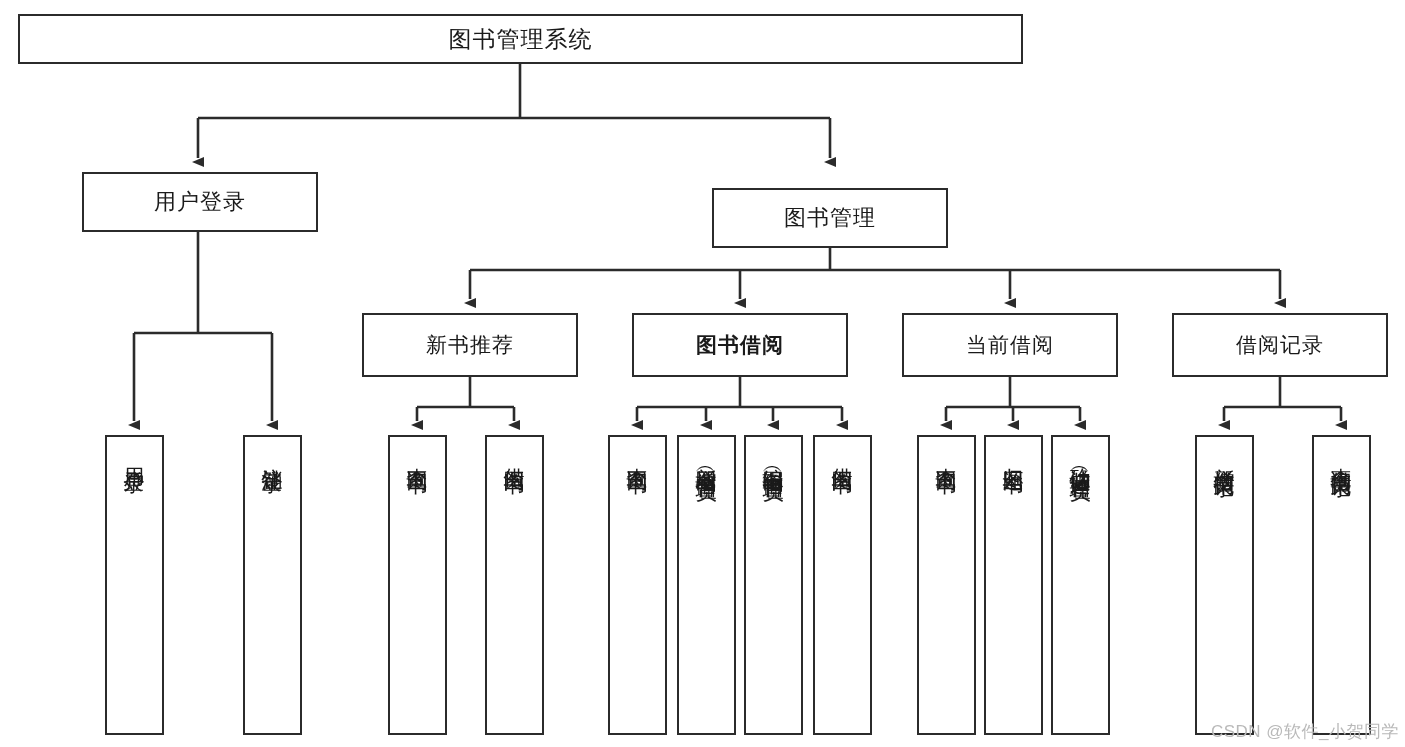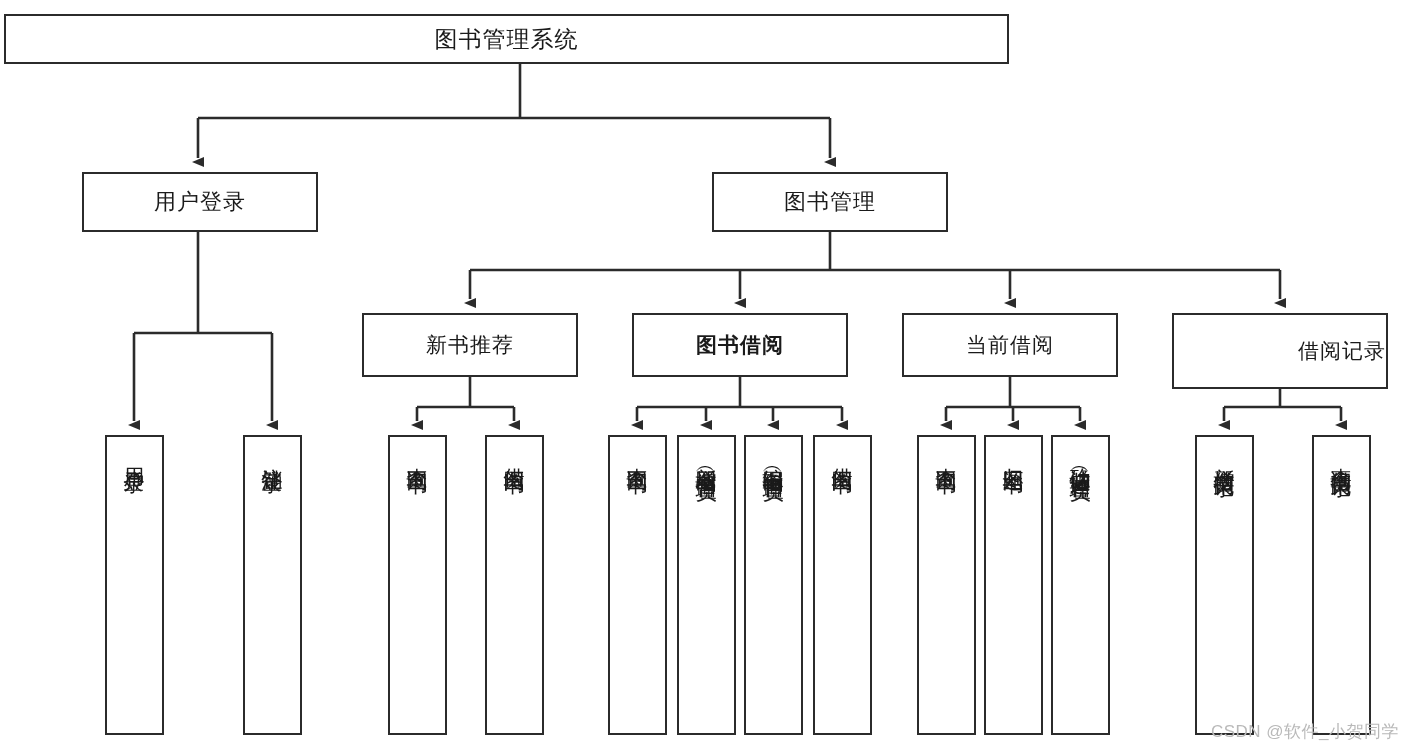--- a/index.html
+++ b/index.html
@@ -106,39 +106,39 @@
         <line x1="1013" y1="407" x2="1013" y2="421" stroke="#2b2b2b" stroke-width="2.6" marker-end="url(#arrow)"></line>
         <line x1="1080" y1="407" x2="1080" y2="421" stroke="#2b2b2b" stroke-width="2.6" marker-end="url(#arrow)"></line>
         <line x1="1280" y1="377" x2="1280" y2="407" stroke="#2b2b2b" stroke-width="2.6"></line>
         <line x1="1224" y1="407" x2="1341" y2="407" stroke="#2b2b2b" stroke-width="2.6"></line>
         <line x1="1224" y1="407" x2="1224" y2="421" stroke="#2b2b2b" stroke-width="2.6" marker-end="url(#arrow)"></line>
         <line x1="1341" y1="407" x2="1341" y2="421" stroke="#2b2b2b" stroke-width="2.6" marker-end="url(#arrow)"></line>
       </g>
   </svg>
 
   <div id="node-layer">
-      <div class="node level0" style="left: 4px; top: 14px; width: 1005px; height: 50px;">
+      <div class="node level0" style="left: 18px; top: 14px; width: 1005px; height: 50px;">
         <span class="htext">图书管理系统</span>
       </div>
       <div class="node level1" style="left: 82px; top: 172px; width: 236px; height: 60px;">
         <span class="htext">用户登录</span>
       </div>
-      <div class="node level1" style="left: 712px; top: 172px; width: 236px; height: 60px;">
+      <div class="node level1" style="left: 712px; top: 188px; width: 236px; height: 60px;">
         <span class="htext">图书管理</span>
       </div>
       <div class="node level2" style="left: 362px; top: 313px; width: 216px; height: 64px;">
         <span class="htext">新书推荐</span>
       </div>
       <div class="node level2" style="left: 632px; top: 313px; width: 216px; height: 64px; font-weight: bold;">
         <span class="htext">图书借阅</span>
       </div>
       <div class="node level2" style="left: 902px; top: 313px; width: 216px; height: 64px;">
         <span class="htext">当前借阅</span>
       </div>
-      <div class="node level2" style="left: 1172px; top: 313px; width: 216px; height: 76px; justify-content: flex-end;">
+      <div class="node level2" style="left: 1172px; top: 313px; width: 216px; height: 64px;">
         <span class="htext">借阅记录</span>
       </div>
       <div class="node leaf" style="left: 105px; top: 435px; width: 59px; height: 300px;">
         <span class="vtext">用户登录</span>
       </div>
       <div class="node leaf" style="left: 243px; top: 435px; width: 59px; height: 300px;">
         <span class="vtext">注销登录</span>
       </div>
       <div class="node leaf" style="left: 388px; top: 435px; width: 59px; height: 300px;">
         <span class="vtext">查询图书</span>

